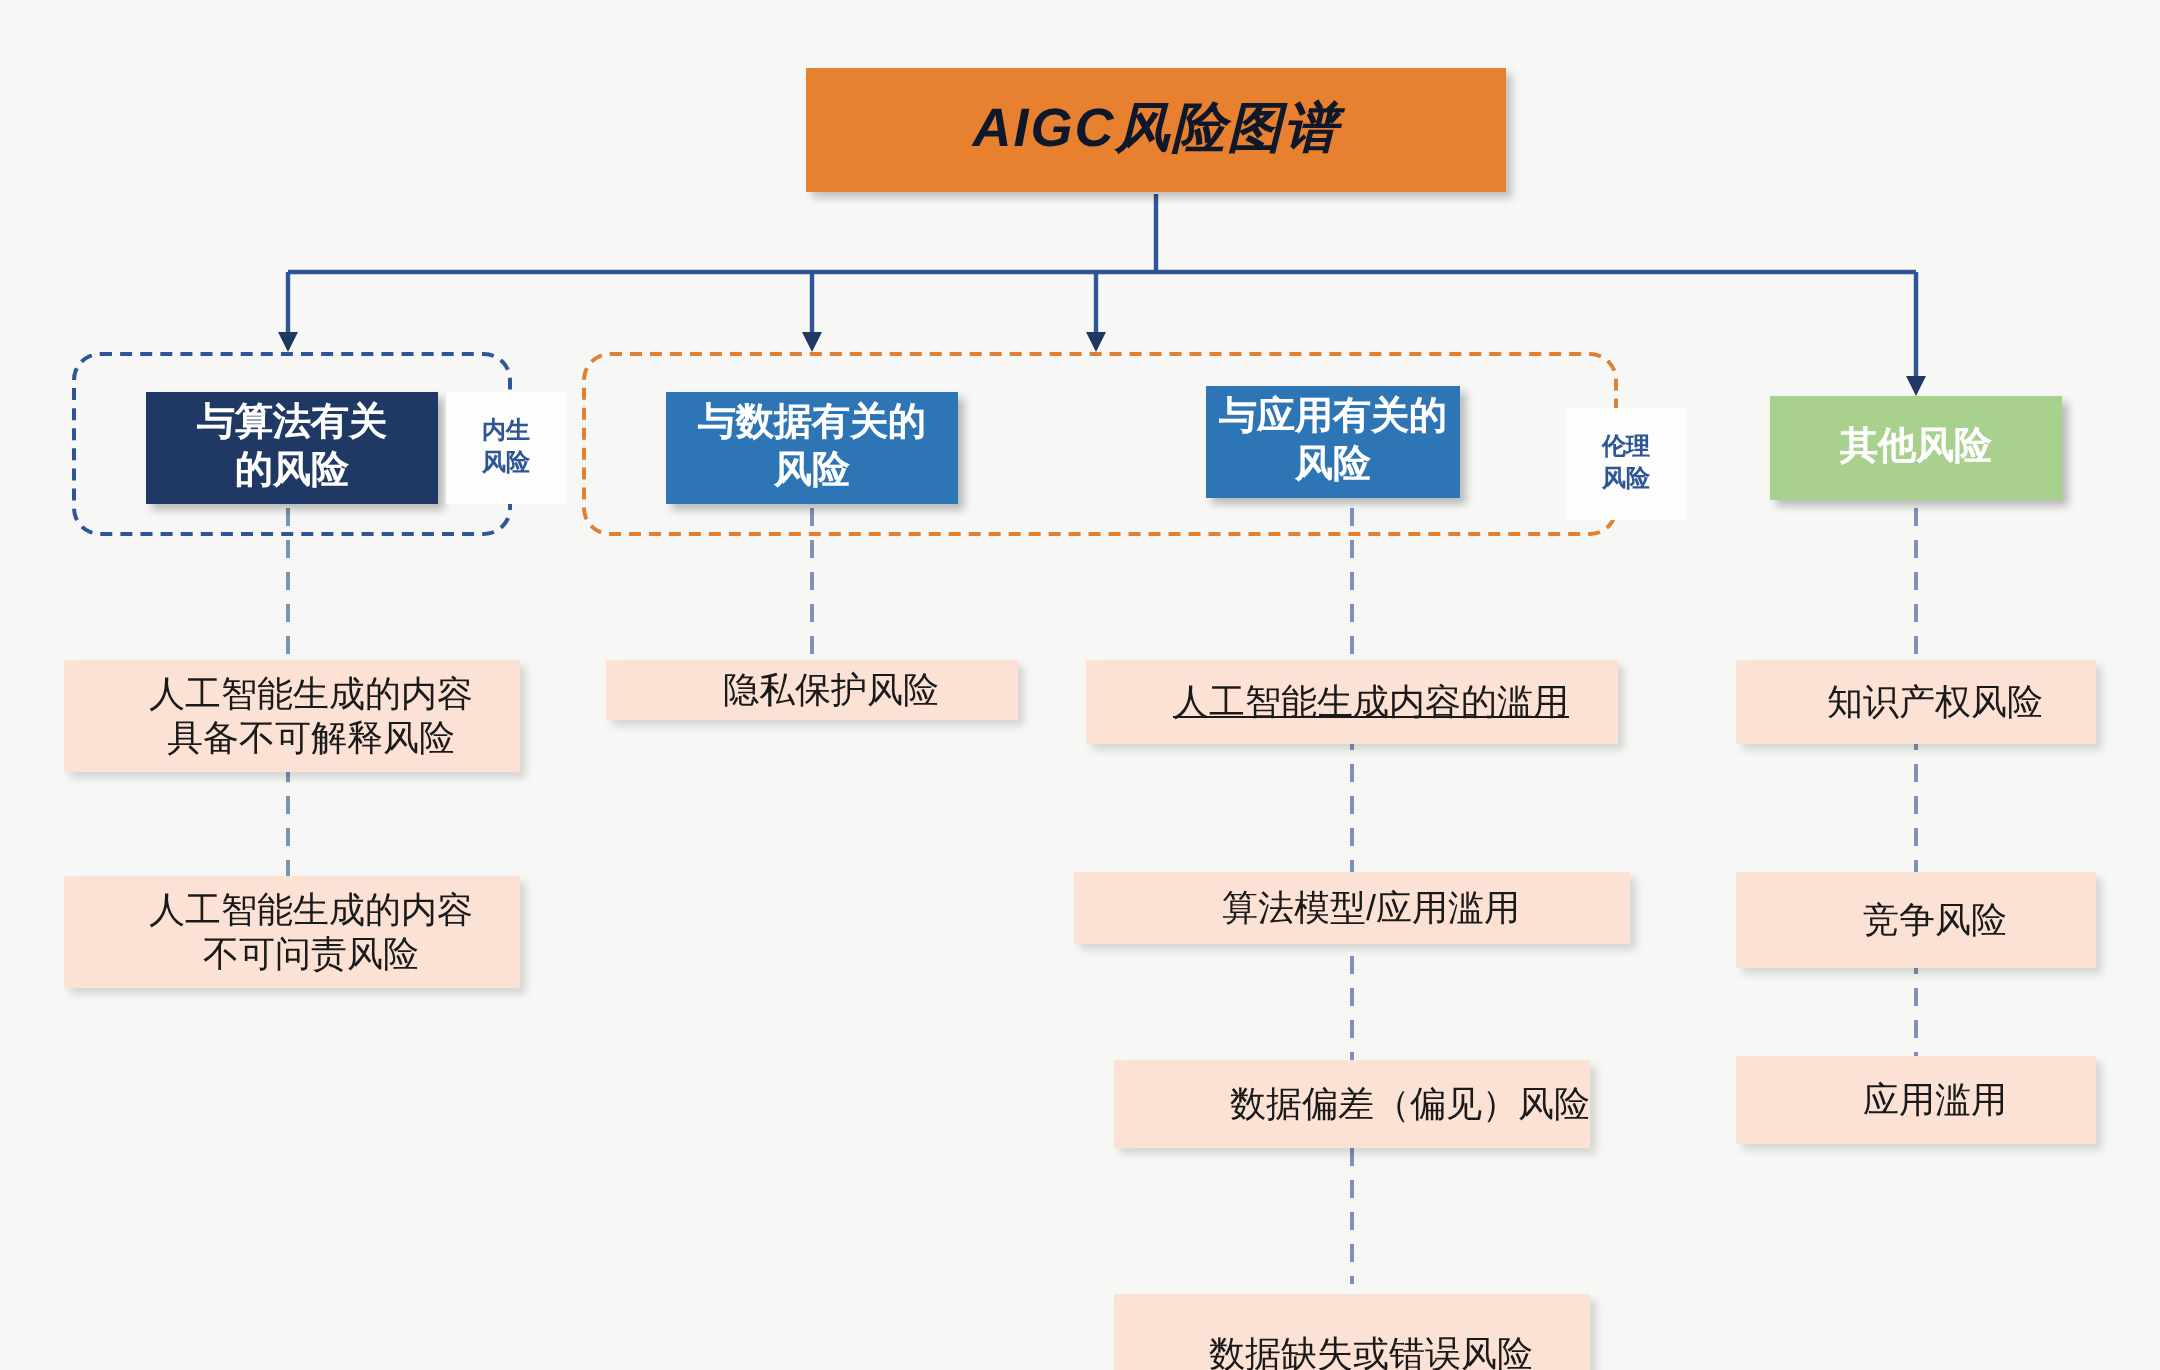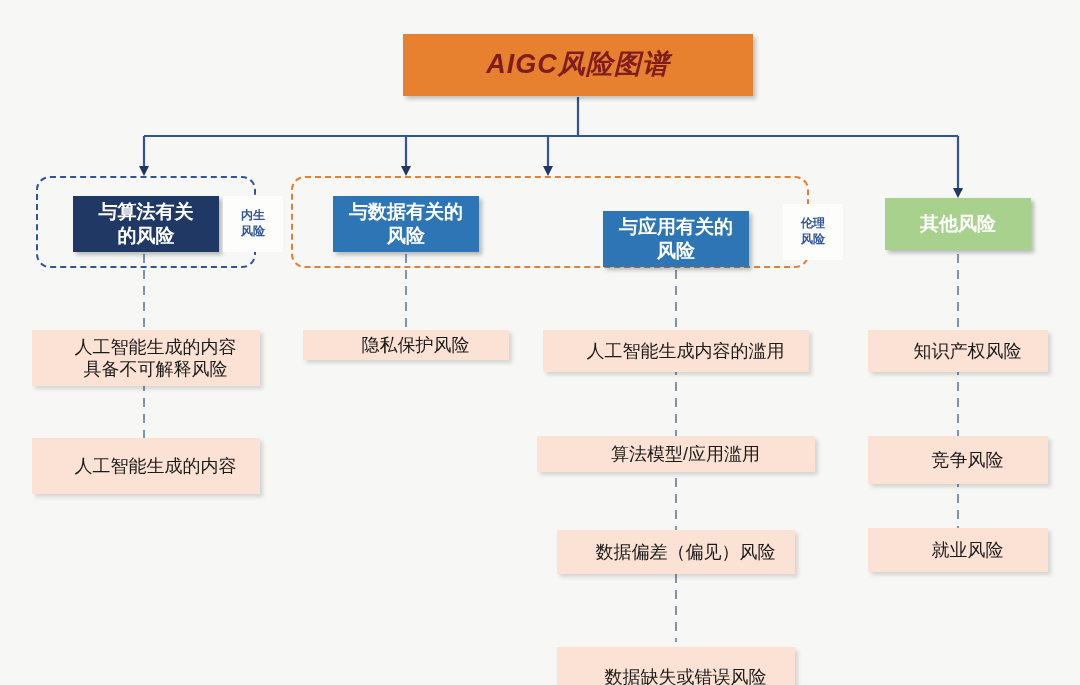--- a/index.html
+++ b/index.html
@@ -10,21 +10,21 @@
     overflow:hidden;
   }
   #canvas{position:relative;width:1080px;height:685px;}
   svg.links{position:absolute;left:0;top:0;width:1080px;height:685px;pointer-events:none;}
 
   .node{position:absolute;box-sizing:border-box;display:flex;align-items:center;
         justify-content:center;text-align:center;line-height:1.25;}
 
   
   .title-box{
-    background:#e8812f;color:#7f1d1d;font-weight:bold;font-style:italic;
+    background:#e8812f;color:#0f172a;font-weight:bold;font-style:italic;
     font-size:27px;letter-spacing:1px;
     box-shadow:3px 3px 4px rgba(0,0,0,0.22);
   }
 
   
   .cat{color:#ffffff;font-weight:bold;font-size:19px;
        box-shadow:3px 3px 4px rgba(0,0,0,0.25);}
   .cat-navy{background:#1f3864;}
   .cat-blue{background:#2e75b6;}
   .cat-green{background:#a9d18e;}
@@ -81,21 +81,21 @@
   <div class="node cat cat-navy" style="left:73px;top:196px;width:146px;height:56px;flex-direction:column;">
     <span>与算法有关</span>
     <span>的风险</span>
   </div>
 
   <div class="node cat cat-blue" style="left:333px;top:196px;width:146px;height:56px;flex-direction:column;">
     <span>与数据有关的</span>
     <span>风险</span>
   </div>
 
-  <div class="node cat cat-blue" style="left:603px;top:211px;width:146px;height:56px;flex-direction:column;">
+  <div class="node cat cat-blue" style="left:603px;top:193px;width:127px;height:56px;flex-direction:column;">
     <span>与应用有关的</span>
     <span>风险</span>
   </div>
 
   <div class="node cat cat-green" style="left:885px;top:198px;width:146px;height:52px;flex-direction:column;">
     <span>其他风险</span>
   </div>
 
   <div class="node badge" style="left:223px;top:196px;width:60px;height:56px;flex-direction:column;">
     <span>内生</span>
@@ -106,42 +106,43 @@
     <span>伦理</span>
     <span>风险</span>
   </div>
 
   <div class="node leaf" style="left:32px;top:330px;width:228px;height:56px;flex-direction:column;">
     <span>人工智能生成的内容</span>
     <span>具备不可解释风险</span>
   </div>
   <div class="node leaf" style="left:32px;top:438px;width:228px;height:56px;flex-direction:column;">
     <span>人工智能生成的内容</span>
+    <span>不可问责风险</span>
   </div>
 
   <div class="node leaf" style="left:303px;top:330px;width:206px;height:30px;">
     <span>隐私保护风险</span>
   </div>
 
-  <div class="node leaf" style="left:543px;top:330px;width:266px;height:42px;">
+  <div class="node leaf" style="left:543px;top:330px;width:266px;height:42px;text-decoration:underline;">
     <span>人工智能生成内容的滥用</span>
   </div>
   <div class="node leaf" style="left:537px;top:436px;width:278px;height:36px;">
     <span>算法模型/应用滥用</span>
   </div>
-  <div class="node leaf" style="left:557px;top:530px;width:238px;height:44px;">
+  <div class="node leaf" style="left:557px;top:530px;width:238px;height:44px;text-align:right;">
     <span>数据偏差（偏见）风险</span>
   </div>
   <div class="node leaf" style="left:557px;top:647px;width:238px;height:61px;">
     <span>数据缺失或错误风险</span>
   </div>
 
   <div class="node leaf" style="left:868px;top:330px;width:180px;height:42px;">
     <span>知识产权风险</span>
   </div>
   <div class="node leaf" style="left:868px;top:436px;width:180px;height:48px;">
     <span>竞争风险</span>
   </div>
   <div class="node leaf" style="left:868px;top:528px;width:180px;height:44px;">
-    <span>就业风险</span>
+    <span>应用滥用</span>
   </div>
 
 </div>
 
 </body></html>

